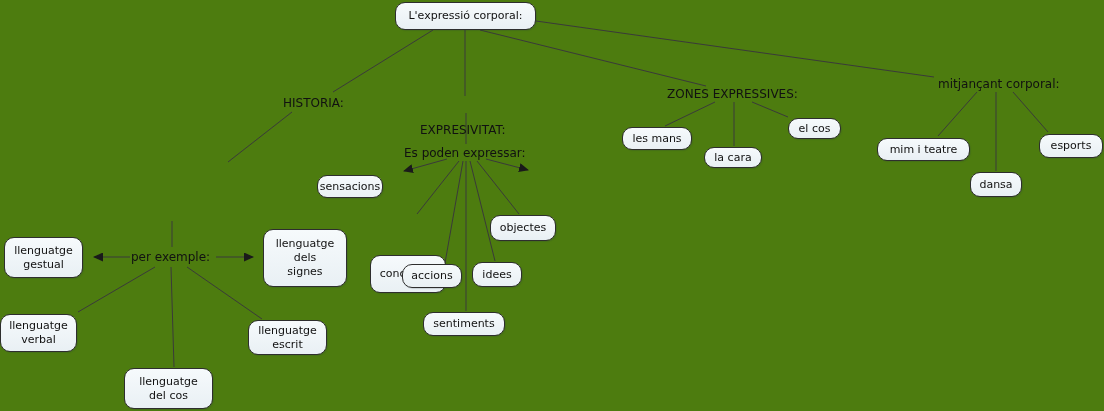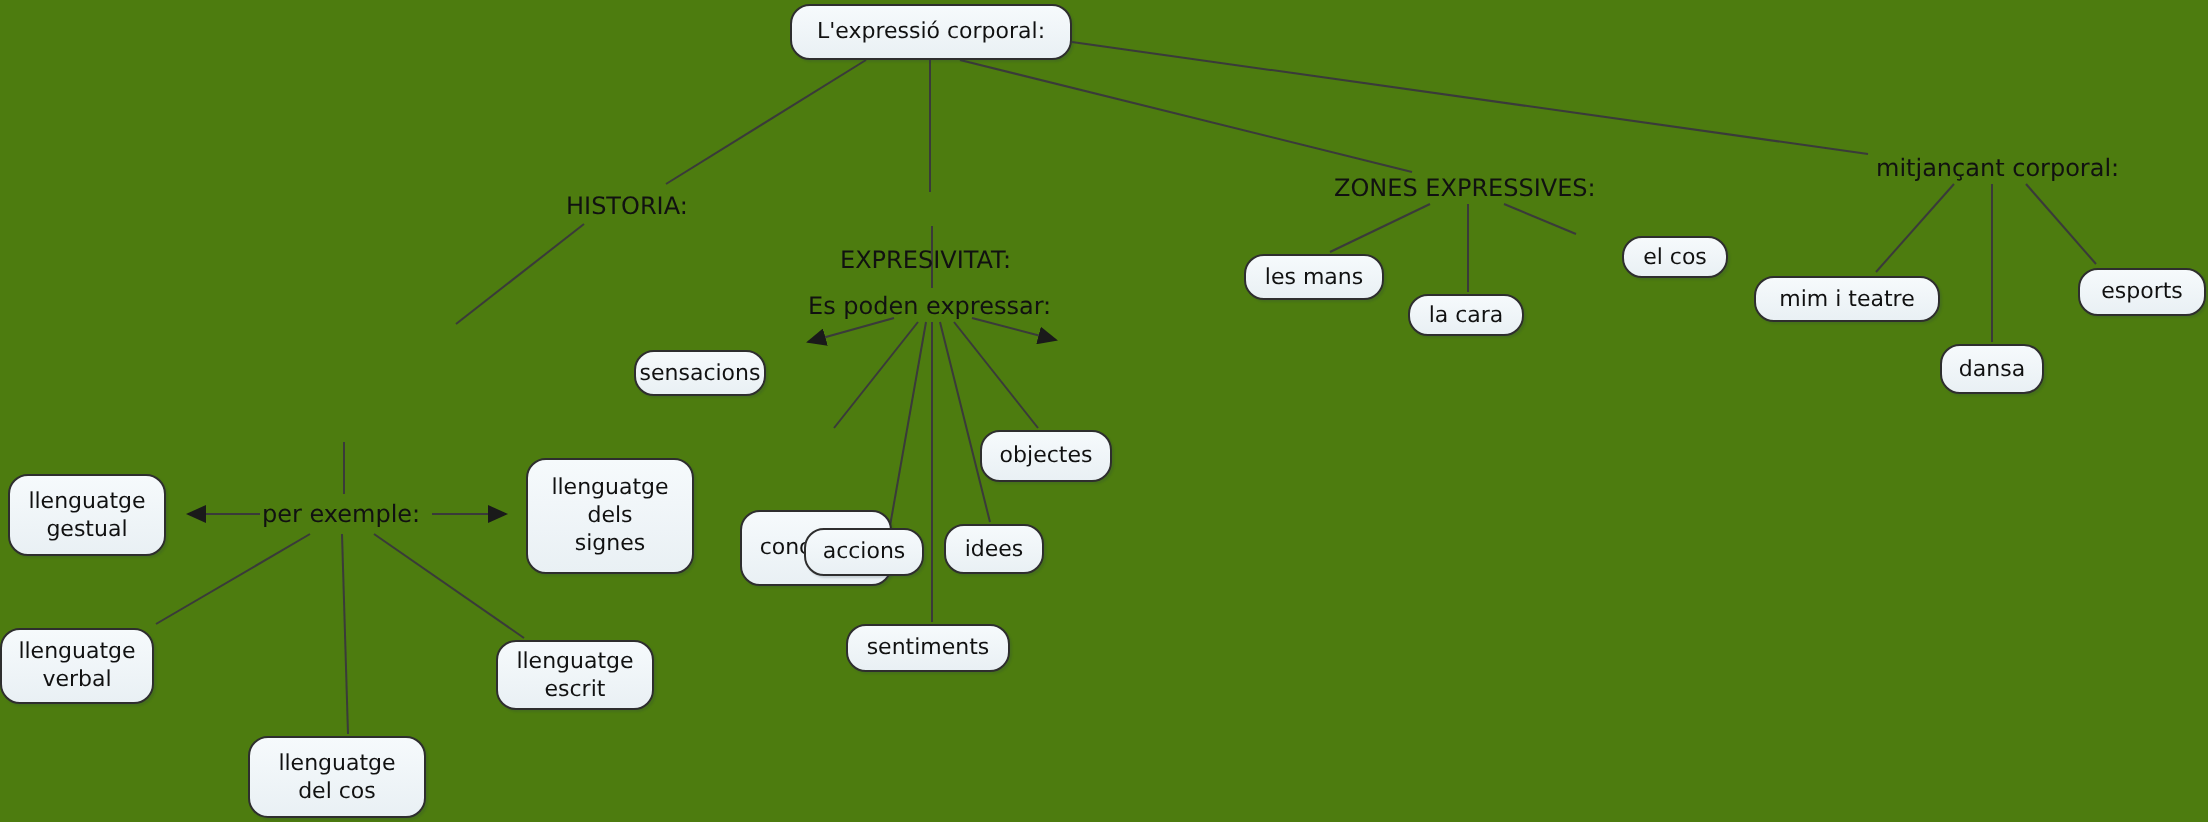--- a/index.html
+++ b/index.html
@@ -113,19 +113,19 @@
 
   <div class="node" style="left:317px; top:175px; width:66px; height:23px;">sensacions</div>
   <div class="node" style="left:370px; top:215px; width:76px; height:38px;margin-top:40px;">conceptes</div>
   <div class="node" style="left:490px; top:215px; width:66px; height:26px;">objectes</div>
   <div class="node" style="left:402px; top:264px; width:60px; height:24px;">accions</div>
   <div class="node" style="left:472px; top:262px; width:50px; height:25px;">idees</div>
   <div class="node" style="left:423px; top:312px; width:82px; height:24px;">sentiments</div>
 
   <div class="node" style="left:622px; top:127px; width:70px; height:23px;">les mans</div>
   <div class="node" style="left:704px; top:147px; width:58px; height:21px;">la cara</div>
-  <div class="node" style="left:811px; top:118px; width:53px; height:21px;">el cos</div>
+  <div class="node" style="left:788px; top:118px; width:53px; height:21px;">el cos</div>
 
   <div class="node" style="left:877px; top:138px; width:93px; height:23px;">mim i teatre</div>
   <div class="node" style="left:970px; top:172px; width:52px; height:25px;">dansa</div>
   <div class="node" style="left:1039px; top:134px; width:64px; height:24px;">esports</div>
 
 </div>
 
 </body></html>

